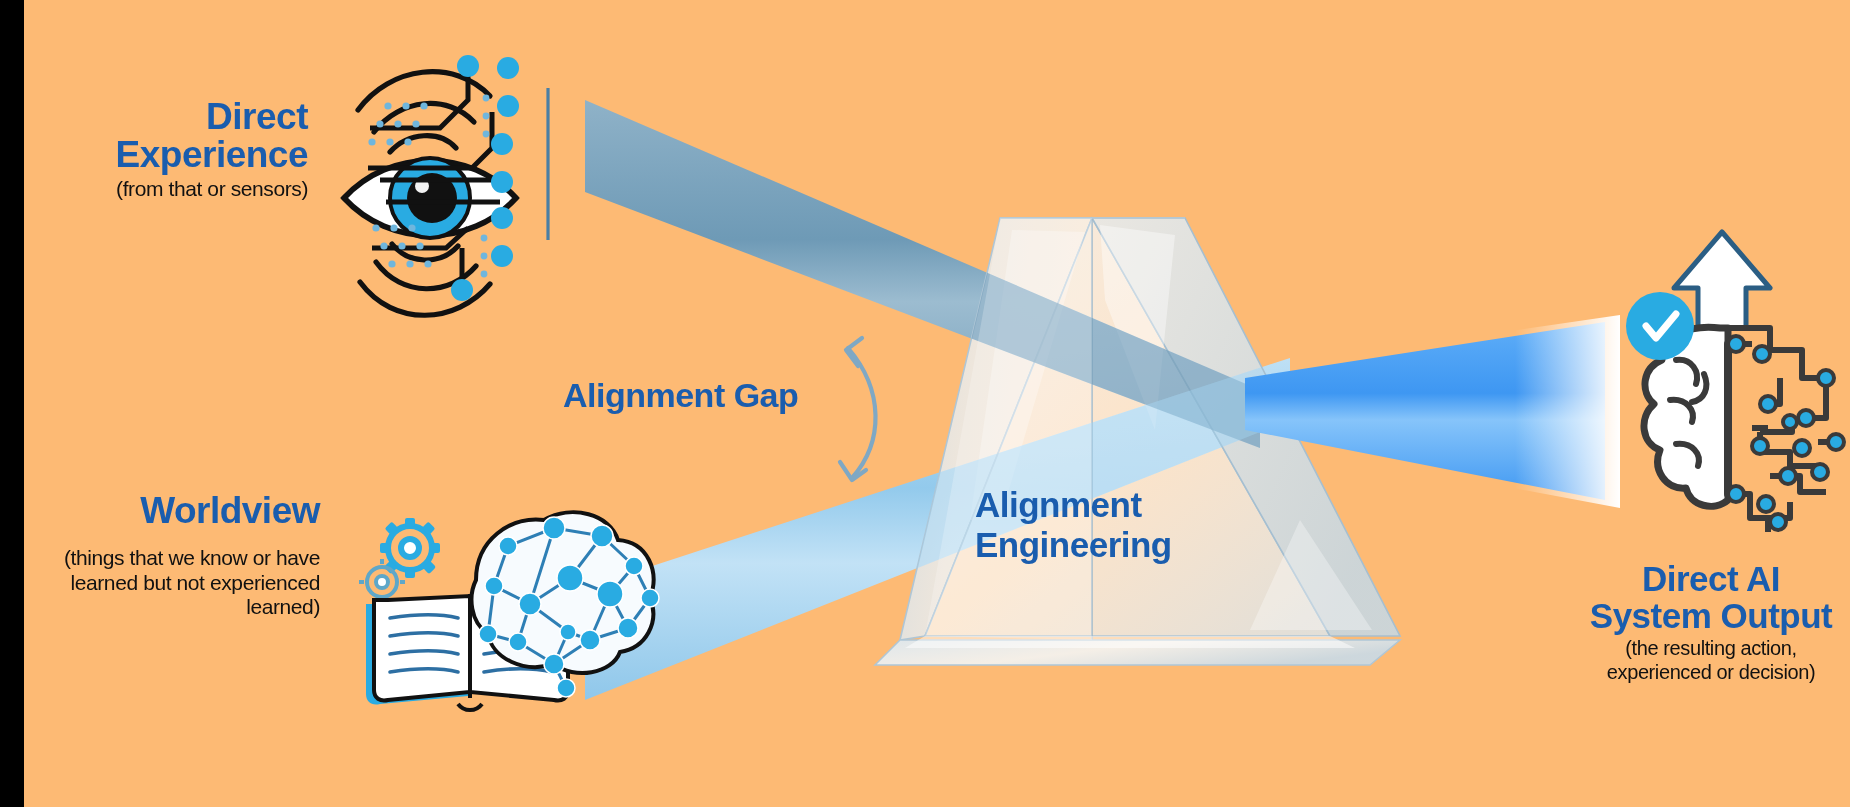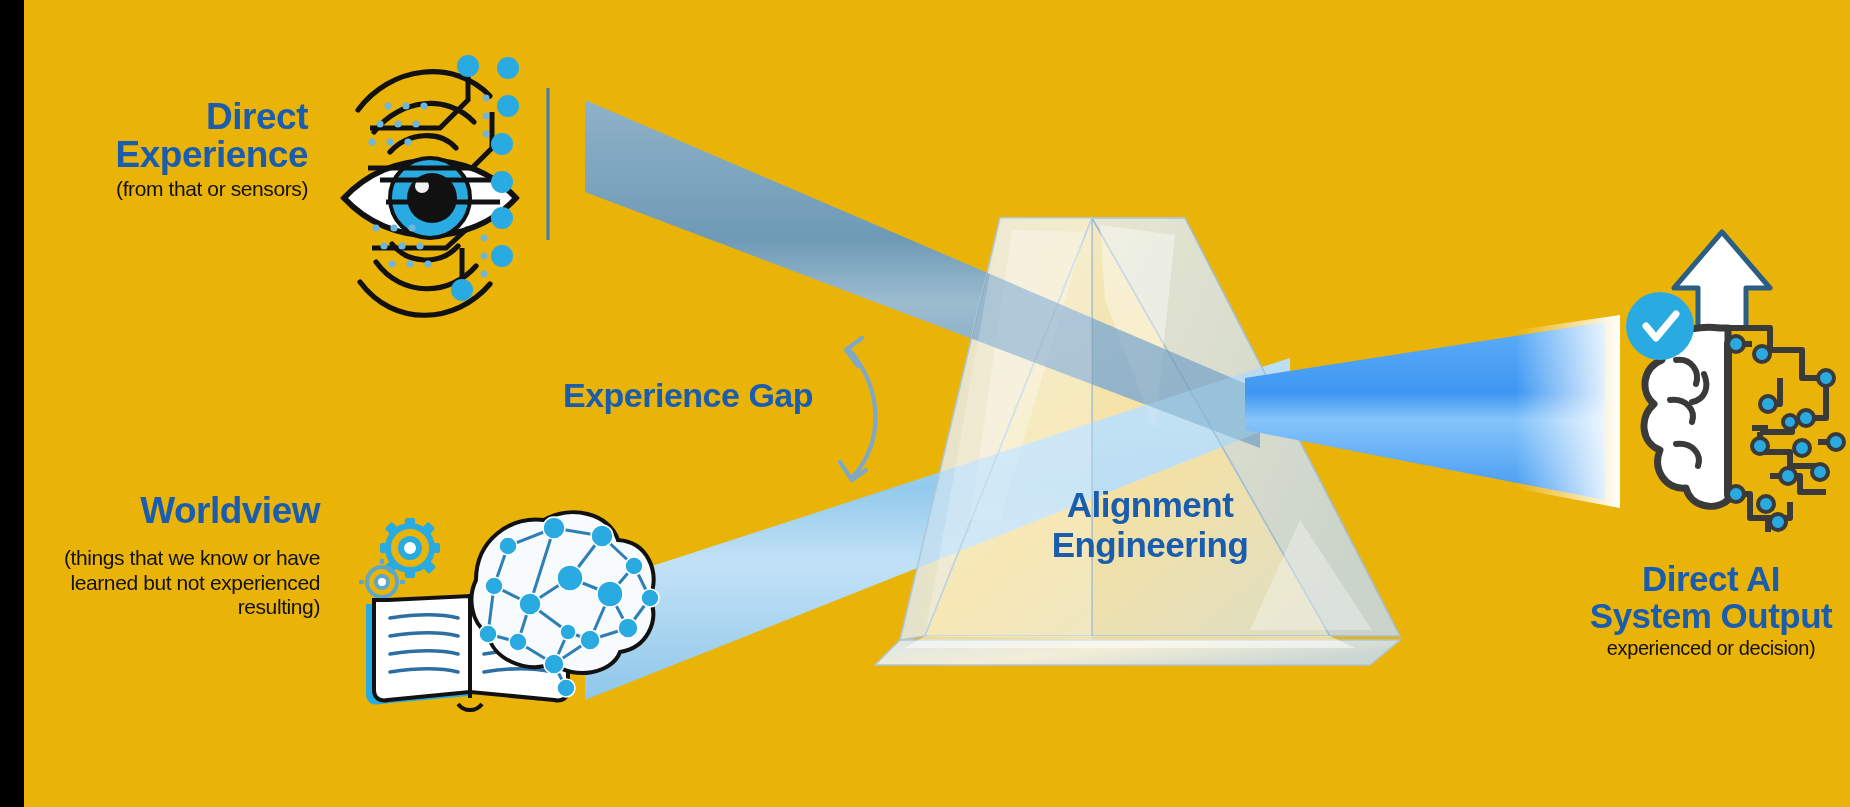--- a/index.html
+++ b/index.html
@@ -1,17 +1,17 @@
 <!DOCTYPE html>
 <html><head>
 <meta charset="utf-8">
 <style>
   html,body{margin:0;padding:0;background:#ffffff;}
   body{width:1850px;height:807px;overflow:hidden;font-family:"Liberation Sans",sans-serif;}
-  #stage{position:relative;width:1850px;height:807px;background:#eab308;overflow:hidden;}
+  #stage{position:relative;width:1850px;height:807px;background:#fdba74;overflow:hidden;}
 
   .blackbar{position:absolute;left:0;top:0;width:24px;height:807px;background:#000000;}
 
   svg.layer{position:absolute;left:0;top:0;width:1850px;height:807px;overflow:visible;}
 
   .txtblock{position:absolute;}
   .heading{
     color:#1A5DAE;font-weight:bold;line-height:1.02;
     font-family:"Liberation Sans",sans-serif;letter-spacing:-0.5px;
   }
@@ -28,21 +28,21 @@
   #worldview .heading{font-size:37px;}
   #worldview .subtext{margin-top:16px;}
 
   #output-label{left:1580px;top:560px;width:262px;text-align:center;}
   #output-label .heading{font-size:35px;line-height:1.06;}
   #output-label .subtext{margin-top:3px;font-size:20px;}
 
   #gap-label{left:563px;top:378px;width:270px;text-align:left;}
   #gap-label .heading{font-size:34px;}
 
-  #prism-label{left:975px;top:485px;width:350px;text-align:center;}
+  #prism-label{left:975px;top:485px;width:350px;text-align:left;}
   #prism-label .heading{font-size:35px;line-height:1.14;}
 </style>
 </head>
 <body>
 
 <div id="stage">
 
   <div class="blackbar"></div>
 
   <svg class="layer" viewBox="0 0 1850 807">
@@ -350,38 +350,39 @@
       <div>Experience</div>
     </div>
     <div class="subtext">(from that or sensors)</div>
   </div>
 
   <div class="txtblock" id="worldview">
     <div class="heading">Worldview</div>
     <div class="subtext">
       <div>(things that we know or have</div>
       <div>learned but not experienced</div>
-      <div>resulting)</div>
+      <div>learned)</div>
     </div>
   </div>
 
   <div class="txtblock" id="gap-label">
-    <div class="heading">Experience Gap</div>
+    <div class="heading">Alignment Gap</div>
   </div>
 
   <div class="txtblock" id="prism-label">
     <div class="heading">
       <div>Alignment</div>
       <div>Engineering</div>
     </div>
   </div>
 
   <div class="txtblock" id="output-label">
     <div class="heading">
       <div>Direct AI</div>
       <div>System Output</div>
     </div>
     <div class="subtext">
+      <div>(the resulting action,</div>
       <div>experienced or decision)</div>
     </div>
   </div>
 
 </div>
 
 </body></html>

